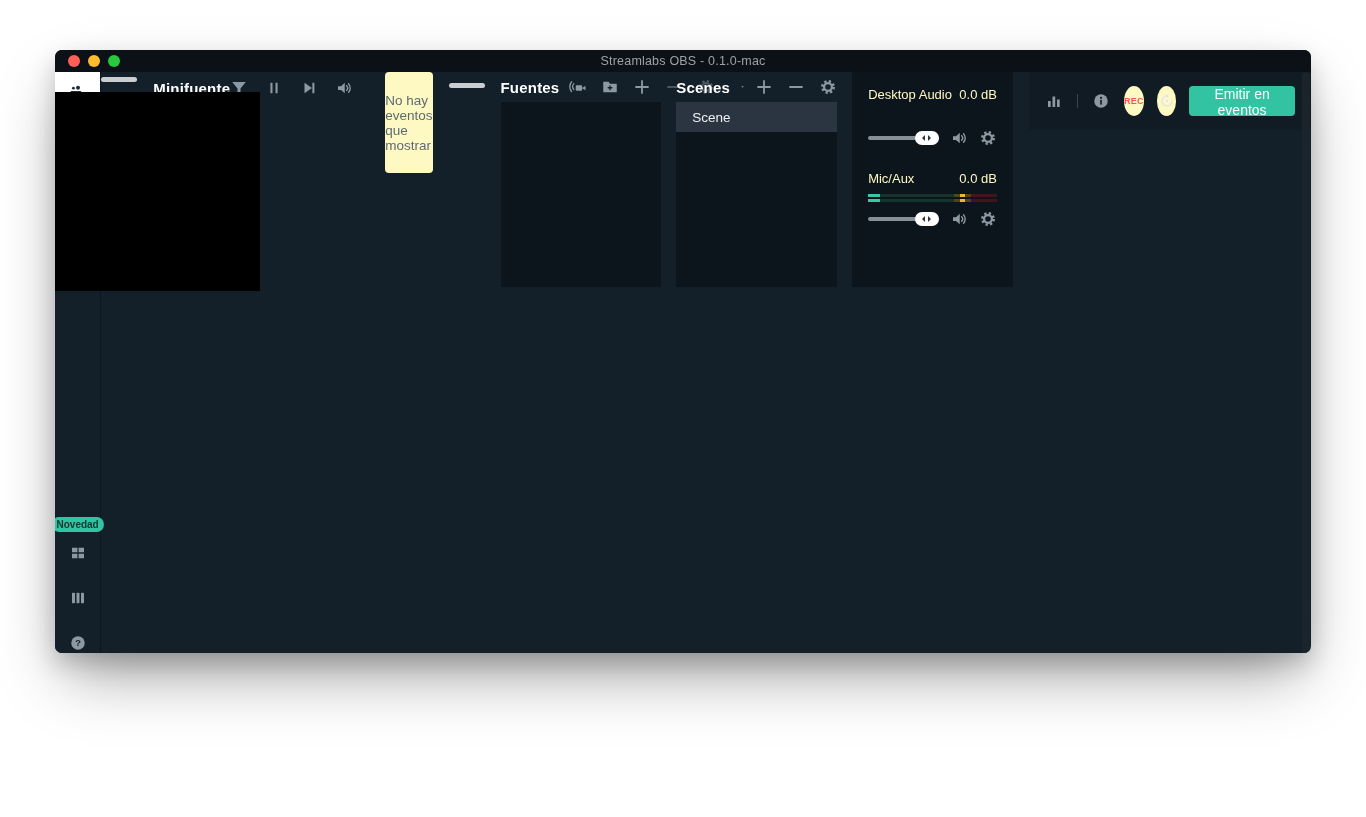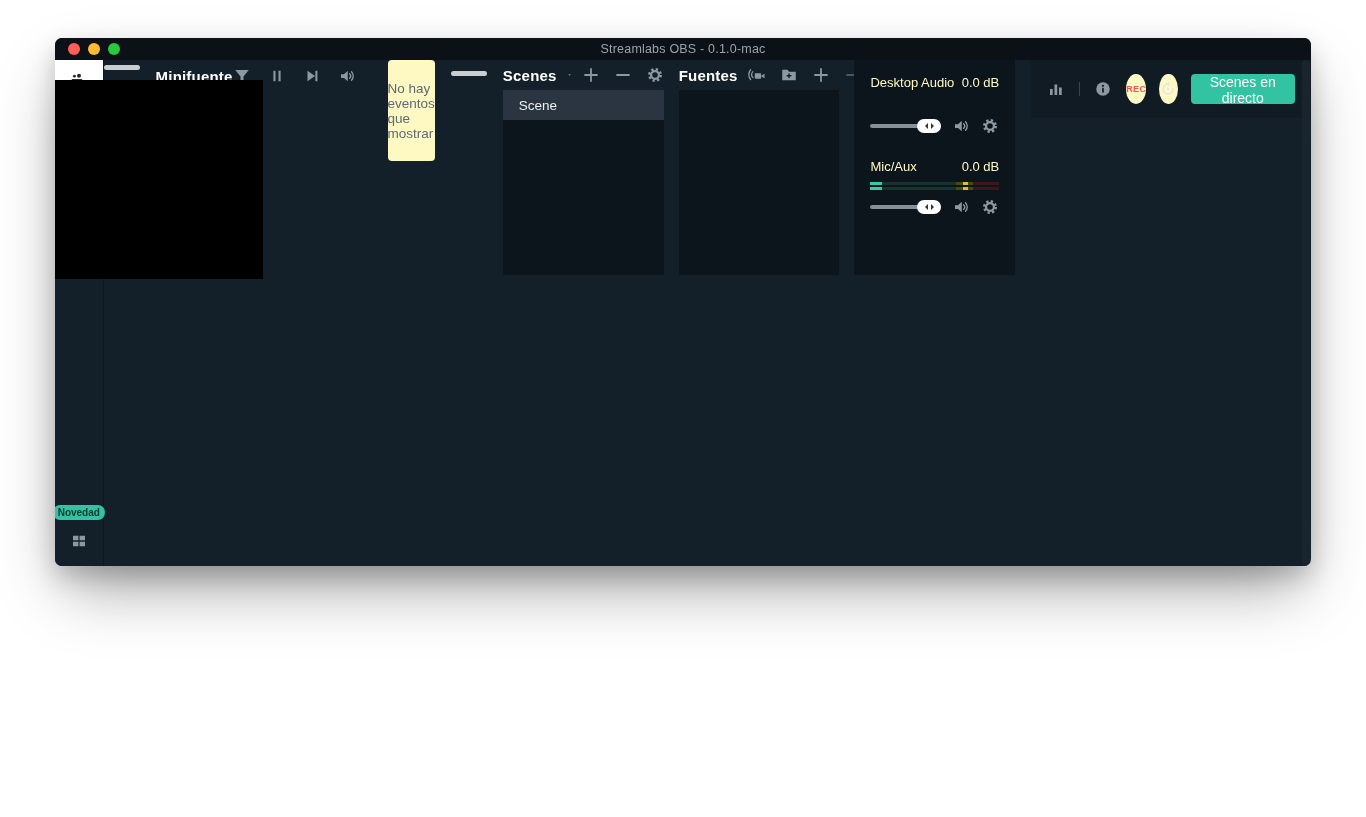--- a/index.html
+++ b/index.html
@@ -1,20 +1,20 @@
 <!DOCTYPE html>
 <html><head>
 <meta charset="utf-8">
 <style>
   * { margin:0; padding:0; box-sizing:border-box; }
   html,body { width:1366px; height:817px; overflow:hidden; background:#ffffff;
               font-family:"Liberation Sans", sans-serif; }
 
   
-  .window { position:absolute; left:55px; top:38px; width:1256px; height:528px;
+  .window { position:absolute; left:55px; top:50px; width:1256px; height:603px;
             border-radius:7px; overflow:hidden; background:#142029;
             box-shadow:0 30px 60px -10px rgba(0,0,0,.38), 0 10px 24px rgba(0,0,0,.18); }
   .titlebar { height:22px; background:#0b1117; position:relative;
               display:flex; align-items:center; justify-content:center; }
   .traffic { position:absolute; left:13px; top:0; height:100%; display:flex; align-items:center; gap:8px; }
   .light { width:12px; height:12px; border-radius:50%; }
   .win-title { font-size:12.5px; color:#9aa3ab; letter-spacing:.2px; }
 
   .content { display:flex; height:683px; }
 
@@ -282,20 +282,44 @@
       </div>
 
       <div class="resize-strip strip2">
         <div class="grip"></div>
       </div>
 
       <div class="panels">
 
         <div class="panel">
           <div class="panel-head">
+            <span class="panel-title">Fuentes</span>
+            <div class="tools">
+              <svg class="ic clickable">
+                  <use href="#i-av"></use>
+                </svg>
+              <svg class="ic clickable">
+                  <use href="#i-folder-plus"></use>
+                </svg>
+              <svg class="ic clickable">
+                  <use href="#i-plus"></use>
+                </svg>
+              <svg class="ic dim">
+                  <use href="#i-minus"></use>
+                </svg>
+              <svg class="ic dim">
+                  <use href="#i-gear"></use>
+                </svg>
+            </div>
+          </div>
+          <div class="panel-body"></div>
+        </div>
+
+        <div class="panel">
+          <div class="panel-head">
             <span class="panel-title">Scenes</span>
             <svg class="ic clickable" style="width:14px;height:14px;color:#8d99a2">
                 <use href="#i-caret"></use>
               </svg>
             <div class="tools">
               <svg class="ic clickable">
                   <use href="#i-plus"></use>
                 </svg>
               <svg class="ic clickable">
                   <use href="#i-minus"></use>
@@ -303,44 +327,20 @@
               <svg class="ic clickable">
                   <use href="#i-gear"></use>
                 </svg>
             </div>
           </div>
           <div class="panel-body">
             <div class="scene-row">
               <span>Scene</span>
             </div>
           </div>
-        </div>
-
-        <div class="panel">
-          <div class="panel-head">
-            <span class="panel-title">Fuentes</span>
-            <div class="tools">
-              <svg class="ic clickable">
-                  <use href="#i-av"></use>
-                </svg>
-              <svg class="ic clickable">
-                  <use href="#i-folder-plus"></use>
-                </svg>
-              <svg class="ic clickable">
-                  <use href="#i-plus"></use>
-                </svg>
-              <svg class="ic dim">
-                  <use href="#i-minus"></use>
-                </svg>
-              <svg class="ic dim">
-                  <use href="#i-gear"></use>
-                </svg>
-            </div>
-          </div>
-          <div class="panel-body"></div>
         </div>
 
         <div class="panel">
           <div class="panel-body mixer-body">
 
             <div class="ch-label" style="margin-bottom:28px">
               <span>Desktop Audio</span>
               <span>0.0 dB</span>
             </div>
             <div class="slider-row" style="margin-bottom:24px">
@@ -405,19 +405,19 @@
         </div>
         <div class="foot-right">
           <button class="circle-btn">
             <span class="rec-text" style="color: rgb(242, 85, 92);">REC</span>
           </button>
           <button class="circle-btn">
             <svg class="ic16">
                 <use href="#i-replay"></use>
               </svg>
           </button>
-          <button class="golive-btn" style="background: rgb(49, 195, 162);">Scenes en directo</button>
+          <button class="golive-btn" style="background: rgb(49, 195, 162);">Emitir en eventos</button>
         </div>
       </div>
 
     </div>
   </div>
 </div>
 
 </body></html>

